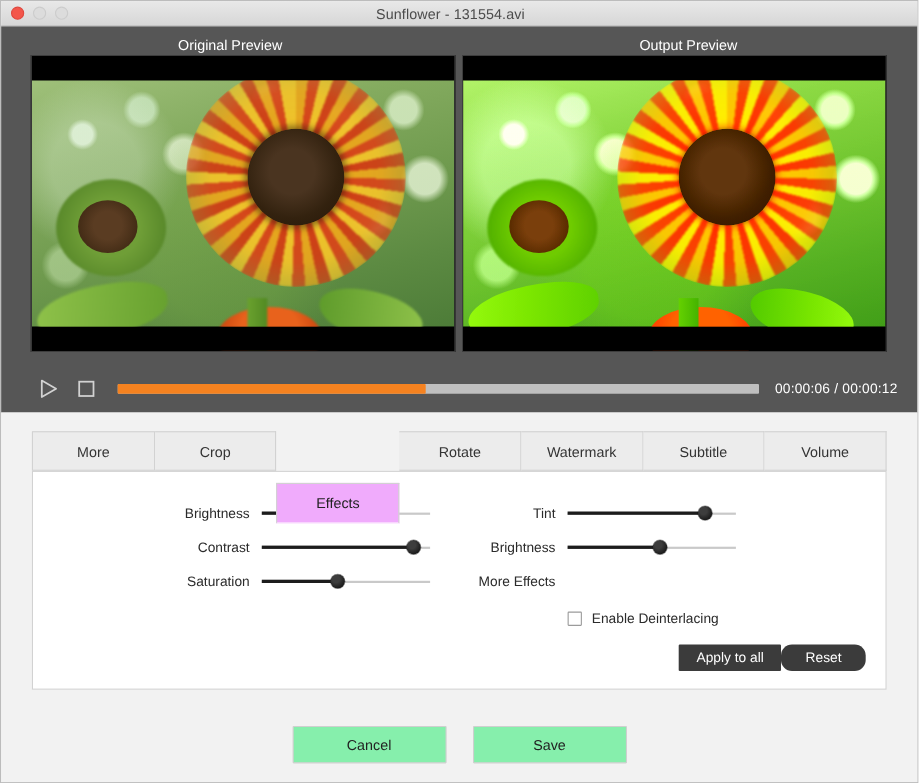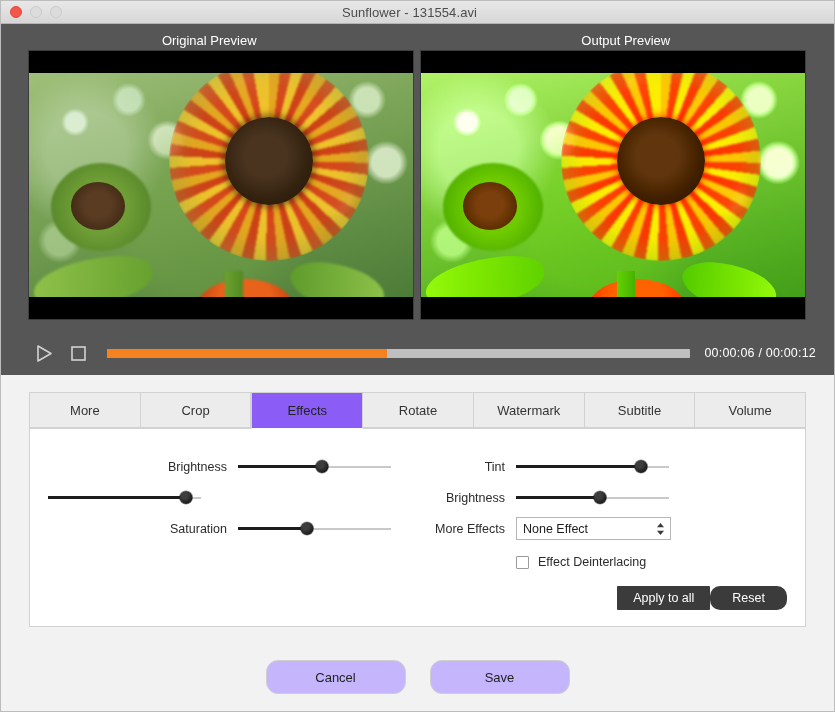--- a/index.html
+++ b/index.html
@@ -301,26 +301,27 @@
     justify-content: center;
     font-size: 13px;
     color: #333;
     background: #ececec;
     border: 1px solid #d2d2d2;
     border-left: none;
     cursor: pointer;
   }
   .tab:first-child { border-left: 1px solid #d2d2d2; }
   .tab.active {
-    background: #8b5cf6;
+    background: #f0abfc;
     color: #222;
     border: 1px solid #d2d2d2;
     border-bottom: 1px solid #ffffff;
     margin-bottom: -1px;
     height: 37px;
+    margin-top: 47px;
   }
   .panel {
     background: #ffffff;
     border: 1px solid #d2d2d2;
     height: 199px;
     position: relative;
     padding: 22px 18px 0 18px;
   }
   .rows {
     display: flex;
@@ -437,27 +438,27 @@
     position: absolute;
     left: 0; right: 0;
     bottom: 18px;
     display: flex;
     justify-content: center;
     gap: 24px;
   }
   .light-btn {
     width: 140px;
     height: 34px;
-    background: #c4b5fd;
+    background: #86efac;
     border: 1px solid #cfcfcf;
     font-size: 13px;
     color: #222;
     font-family: "Liberation Sans", sans-serif;
     cursor: pointer;
-    border-radius: 12px;
+    border-radius: 1px;
   }
 </style>
 </head>
 <body>
 
 <div id="app">
 
   <div class="titlebar">
     <div class="traffic">
       <span class="light red"></span>
@@ -552,20 +553,21 @@
           <div class="ctl-row">
             <div class="ctl-label">Brightness</div>
             <div class="slider">
               <div class="track-full"></div>
               <div class="track-fill" style="width: 55%;"></div>
               <div class="knob" style="left: 55%;"></div>
             </div>
           </div>
 
           <div class="ctl-row">
+            <div class="ctl-label">Contrast</div>
             <div class="slider">
               <div class="track-full"></div>
               <div class="track-fill" style="width: 90%;"></div>
               <div class="knob" style="left: 90%;"></div>
             </div>
           </div>
 
           <div class="ctl-row">
             <div class="ctl-label">Saturation</div>
             <div class="slider">
@@ -592,34 +594,25 @@
             <div class="ctl-label">Brightness</div>
             <div class="slider">
               <div class="track-full"></div>
               <div class="track-fill" style="width: 55%;"></div>
               <div class="knob" style="left: 55%;"></div>
             </div>
           </div>
 
           <div class="ctl-row">
             <div class="ctl-label">More Effects</div>
-            <div class="select-box">
-              <span>None Effect</span>
-              <span class="stepper">
-                <svg width="9" height="13" viewBox="0 0 9 13">
-                  <polygon points="4.5,0.5 8,4.8 1,4.8" fill="#3a3a3a"></polygon>
-                  <polygon points="4.5,12.5 8,8.2 1,8.2" fill="#3a3a3a"></polygon>
-                </svg>
-              </span>
-            </div>
           </div>
 
           <div class="checkline">
             <span class="checkbox"></span>
-            <span class="check-label">Effect Deinterlacing</span>
+            <span class="check-label">Enable Deinterlacing</span>
           </div>
 
         </div>
       </div>
 
       <div class="panel-actions">
         <button class="dark-btn">Apply to all</button>
         <button class="dark-btn reset">Reset</button>
       </div>
     </div>

